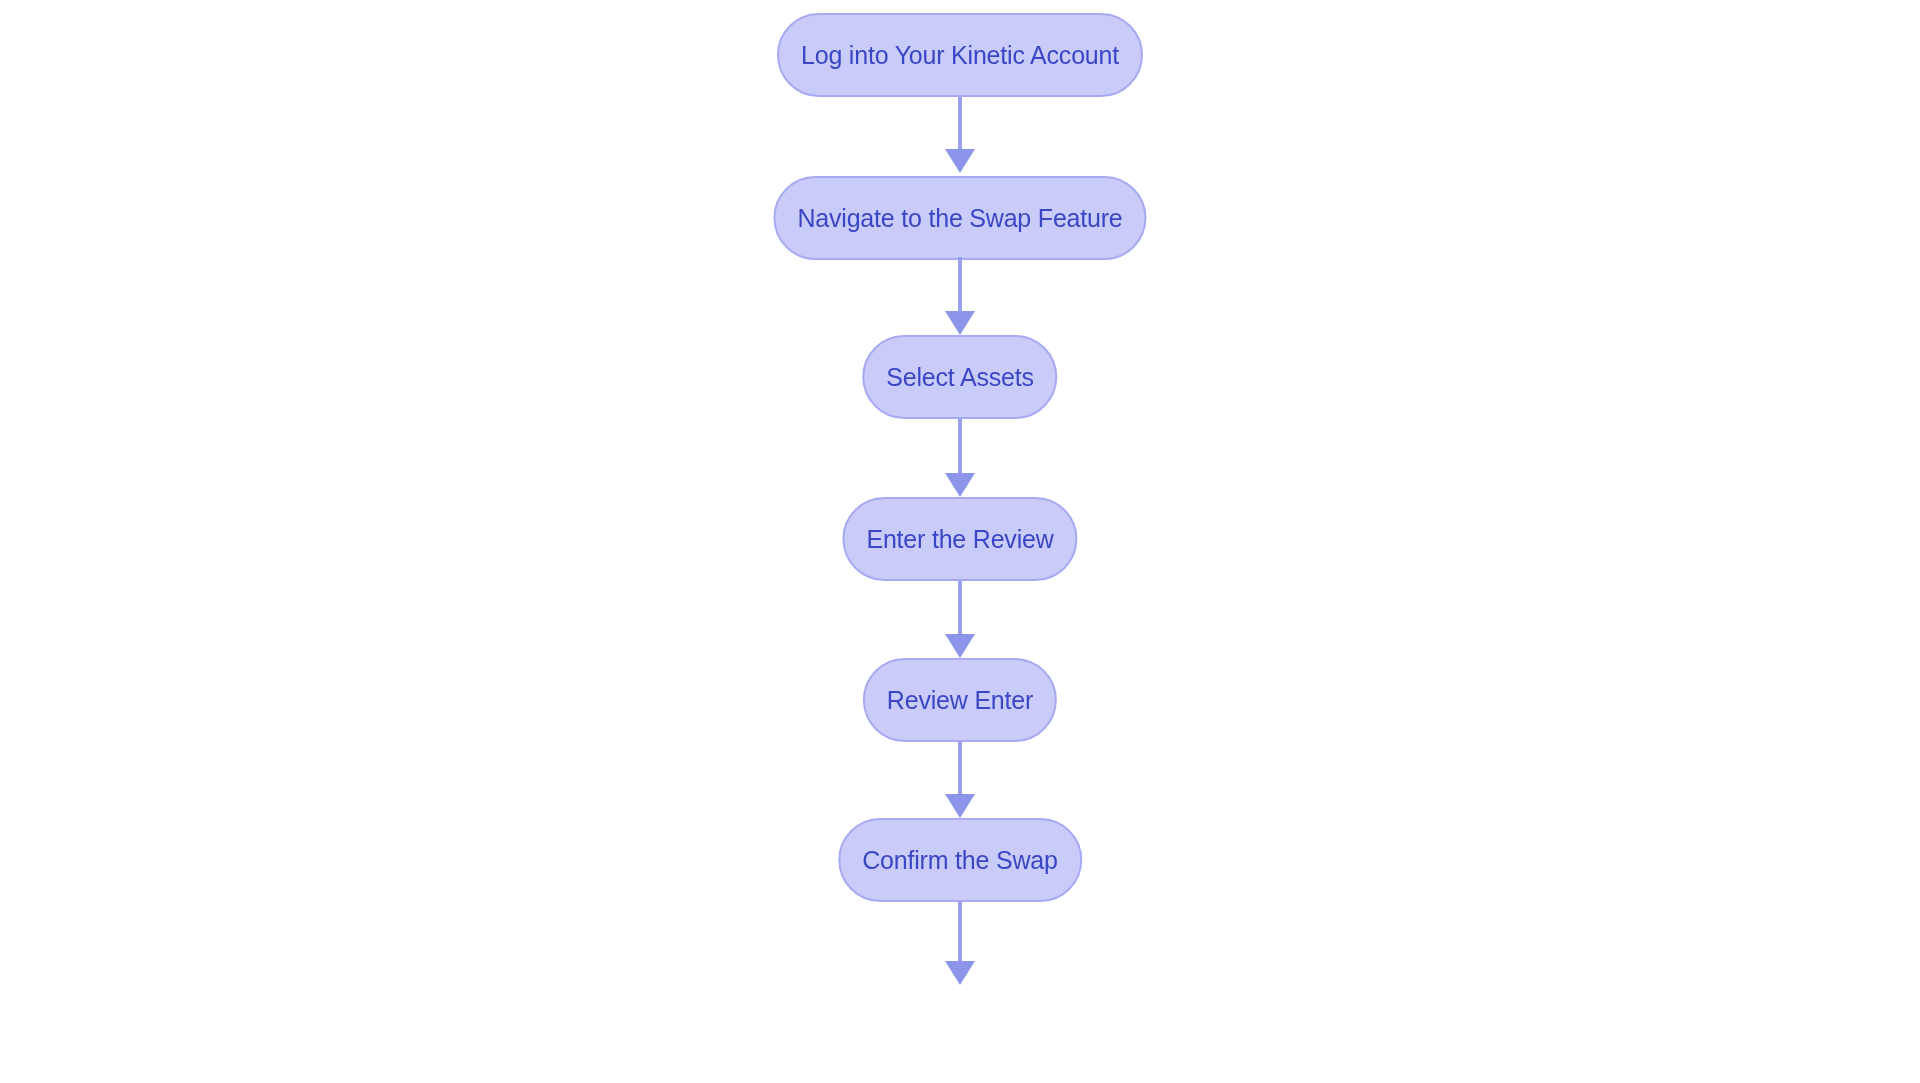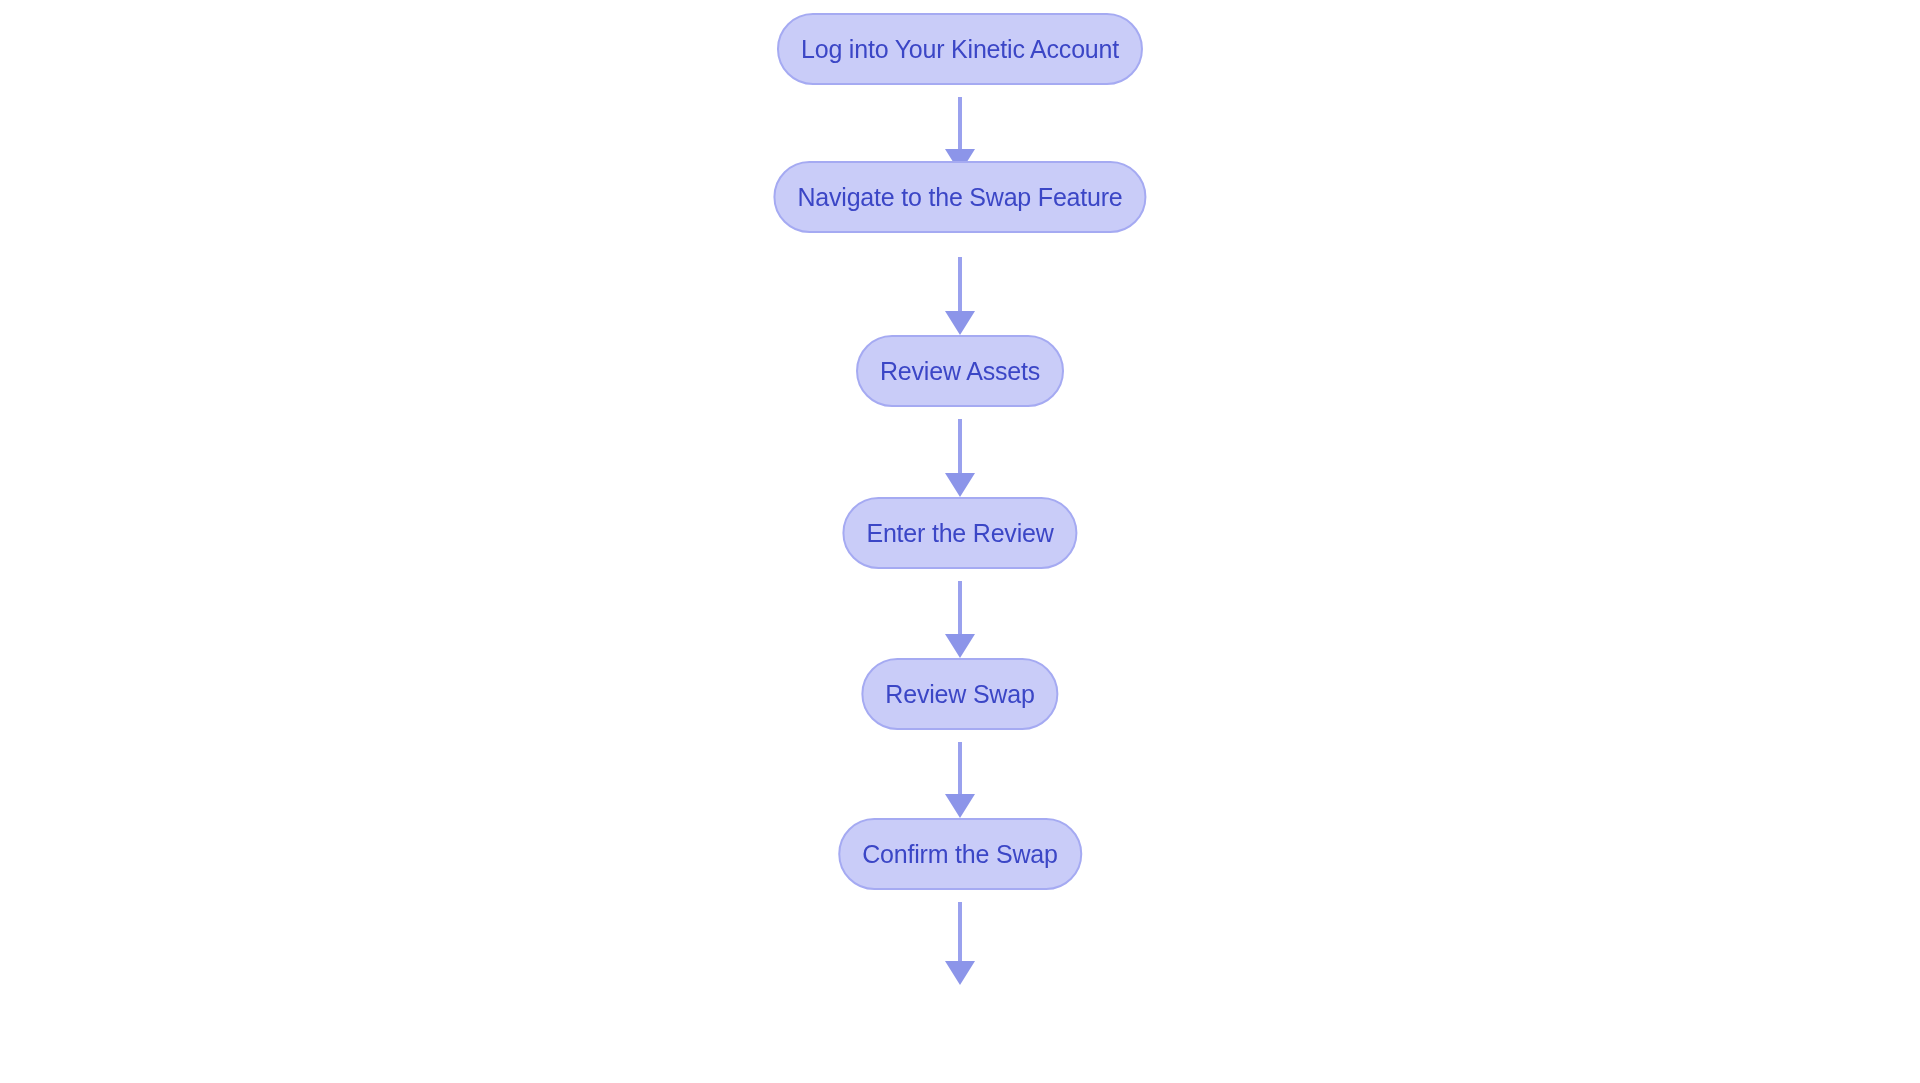--- a/index.html
+++ b/index.html
@@ -13,36 +13,36 @@
     height: 1083px;
     background: #ffffff;
     overflow: hidden;
     font-family: "Liberation Sans", "DejaVu Sans", sans-serif;
   }
   
   .node {
     position: absolute;
     left: 50%;
     transform: translateX(-50%);
-    height: 72px;
+    height: 84px;
     box-sizing: border-box;
     display: flex;
     align-items: center;
     justify-content: center;
     padding: 0 22px;
     white-space: nowrap;
     background: #c9ccf8;
     border: 2px solid #a5aaf2;
     border-radius: 42px;
     color: #3b46c6;
     font-size: 25px;
     letter-spacing: -0.2px;
   }
   .n1 { top: 13px;  }
-  .n2 { top: 161px; }
+  .n2 { top: 176px; }
   .n3 { top: 335px; }
   .n4 { top: 497px; }
   .n5 { top: 658px; }
   .n6 { top: 818px; }
   .n7 { top: 985px; }
 
   
   .arrow {
     position: absolute;
     left: 50%;
@@ -87,39 +87,39 @@
   <div class="node n2">
     <span>Navigate to the Swap Feature</span>
   </div>
 
   <div class="arrow a2">
     <div class="shaft"></div>
     <div class="head"></div>
   </div>
 
   <div class="node n3">
-    <span>Review Assets</span>
+    <span>Select Assets</span>
   </div>
 
   <div class="arrow a3">
     <div class="shaft"></div>
     <div class="head"></div>
   </div>
 
   <div class="node n4">
     <span>Enter the Review</span>
   </div>
 
   <div class="arrow a4">
     <div class="shaft"></div>
     <div class="head"></div>
   </div>
 
   <div class="node n5">
-    <span>Review Swap</span>
+    <span>Review Enter</span>
   </div>
 
   <div class="arrow a5">
     <div class="shaft"></div>
     <div class="head"></div>
   </div>
 
   <div class="node n6">
     <span>Confirm the Swap</span>
   </div>

